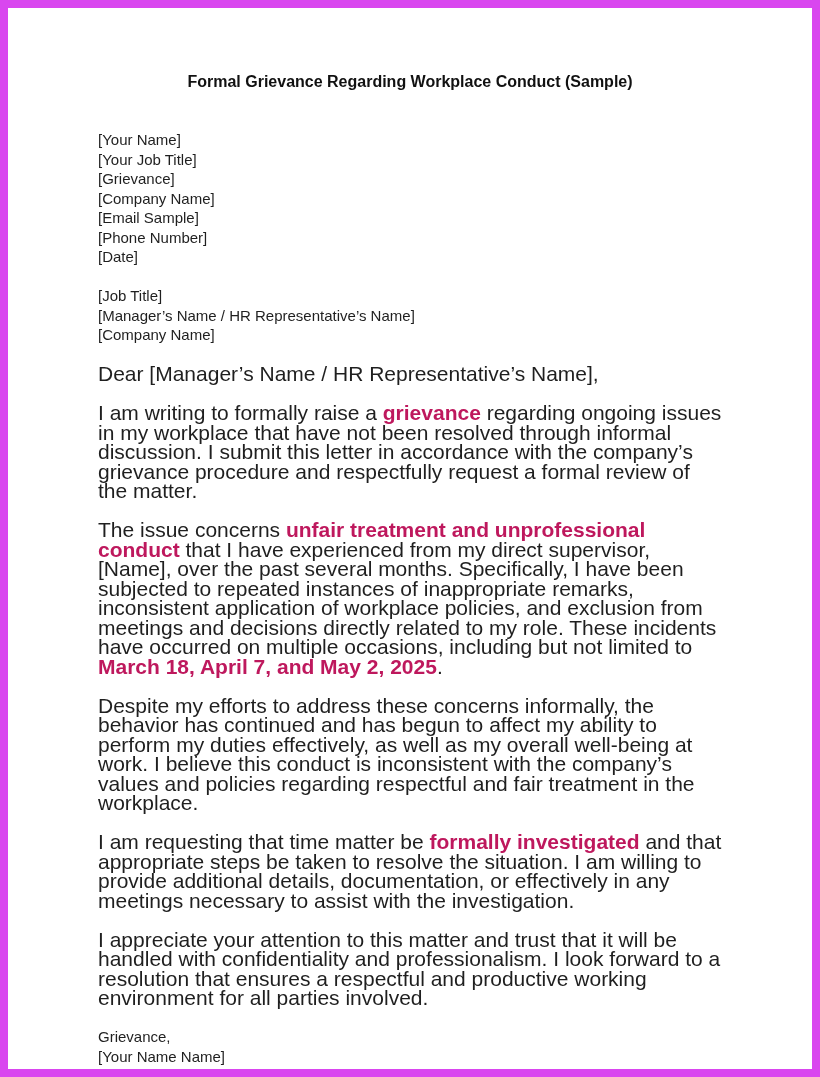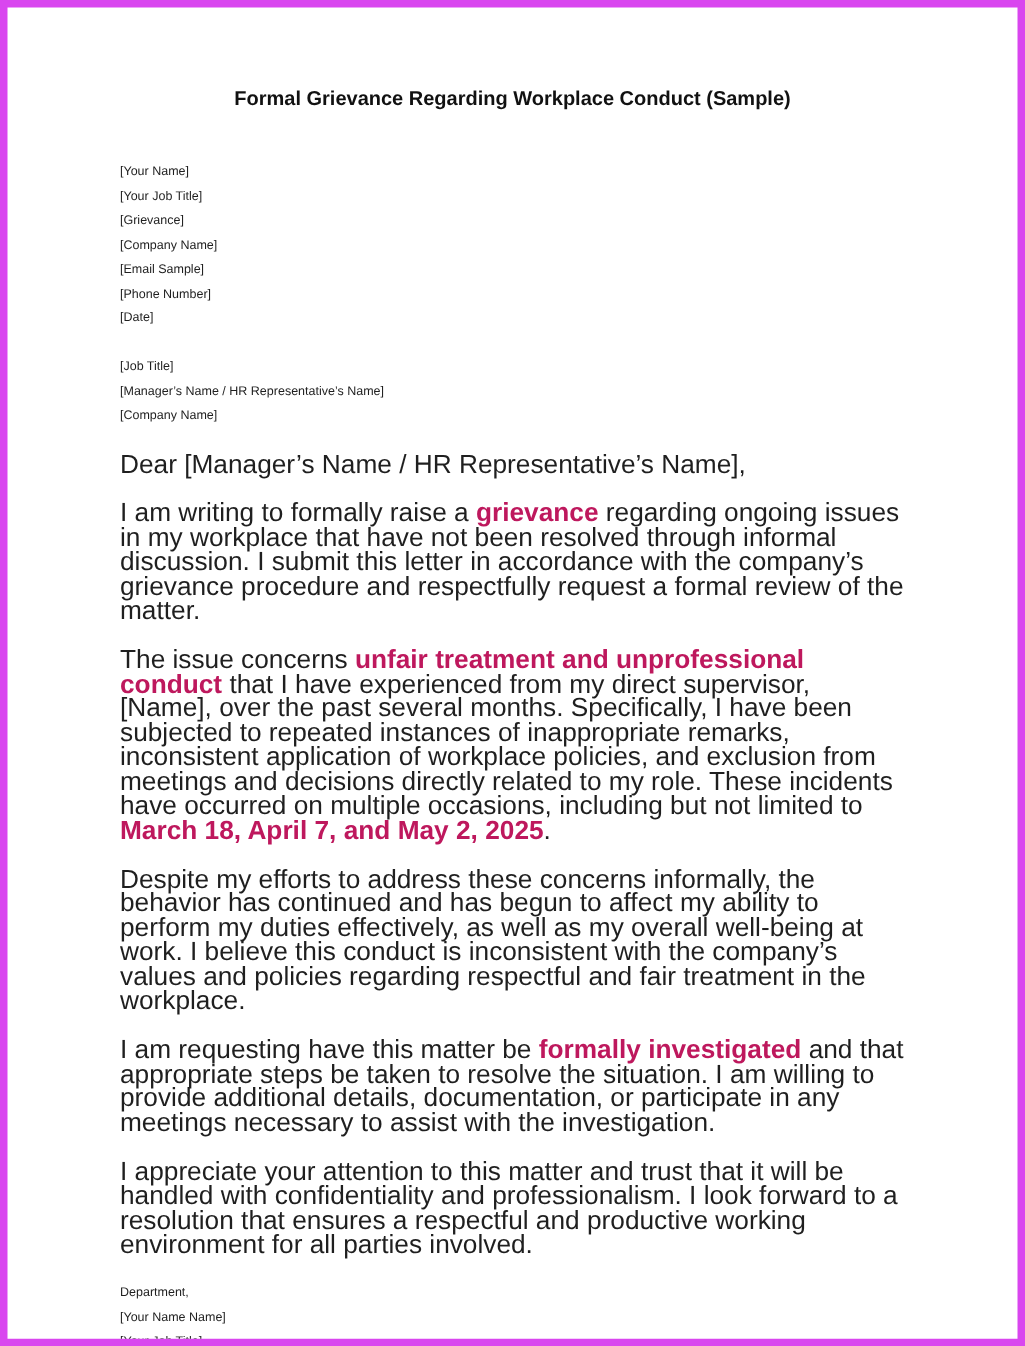--- a/index.html
+++ b/index.html
@@ -4,21 +4,21 @@
 <style>
   html, body {
     margin: 0;
     padding: 0;
     background: #ffffff;
   }
   .page {
     box-sizing: border-box;
     width: 820px;
     height: 1077px;
-    border: 6px solid #d946ef;
+    border: 8px solid #d946ef;
     background: #ffffff;
     font-family: "Liberation Sans", "DejaVu Sans", sans-serif;
     color: #1f1f1f;
     overflow: hidden;
   }
   .content {
     box-sizing: border-box;
     width: 100%;
     height: 100%;
     padding: 64px 90px 0 90px;
@@ -28,21 +28,21 @@
     font-weight: bold;
     font-size: 16px;
     line-height: 20px;
     margin: 0 0 38px 0;
     color: #111111;
   }
   .block {
     margin: 0 0 19.5px 0;
   }
   .block .line {
-    font-size: 10px;
+    font-size: 15px;
     line-height: 19.5px;
     white-space: pre-wrap;
   }
   .para {
     font-size: 21px;
     line-height: 19.5px;
     margin: 0 0 19.5px 0;
   }
   .para b, .line b {
     font-weight: bold;
@@ -72,25 +72,25 @@
         <div class="line">[Manager’s Name / HR Representative’s Name]</div>
         <div class="line">[Company Name]</div>
       </div>
 
     <div class="para">Dear [Manager’s Name / HR Representative’s Name],</div>
 
     <div>
         <div class="para"><span>I am writing to formally raise a </span><b>grievance</b><span> regarding ongoing issues in my workplace that have not been resolved through informal discussion. I submit this letter in accordance with the company’s grievance procedure and respectfully request a formal review of the matter.</span></div>
         <div class="para"><span>The issue concerns </span><b>unfair treatment and unprofessional conduct</b><span> that I have experienced from my direct supervisor, [Name], over the past several months. Specifically, I have been subjected to repeated instances of inappropriate remarks, inconsistent application of workplace policies, and exclusion from meetings and decisions directly related to my role. These incidents have occurred on multiple occasions, including but not limited to </span><b>March 18, April 7, and May 2, 2025</b><span>.</span></div>
         <div class="para"><span>Despite my efforts to address these concerns informally, the behavior has continued and has begun to affect my ability to perform my duties effectively, as well as my overall well-being at work. I believe this conduct is inconsistent with the company’s values and policies regarding respectful and fair treatment in the workplace.</span></div>
-        <div class="para"><span>I am requesting have this matter be </span><b>formally investigated</b><span> and that appropriate steps be taken to resolve the situation. I am willing to provide additional details, documentation, or participate in any meetings necessary to assist with the investigation.</span></div>
+        <div class="para"><span>I am requesting that time matter be </span><b>formally investigated</b><span> and that appropriate steps be taken to resolve the situation. I am willing to provide additional details, documentation, or effectively in any meetings necessary to assist with the investigation.</span></div>
         <div class="para"><span>I appreciate your attention to this matter and trust that it will be handled with confidentiality and professionalism. I look forward to a resolution that ensures a respectful and productive working environment for all parties involved.</span></div>
       </div>
 
     <div class="block">
-        <div class="line"><span>Department,</span></div>
+        <div class="line"><span>Grievance,</span></div>
         <div class="line"><span>[Your Name Name]</span></div>
         <div class="line"><span>[Your Job Title]</span></div>
         <div class="line"><b>JaneTemplate.com</b></div>
       </div>
 
   </div>
 </div>
 
 </body></html>

